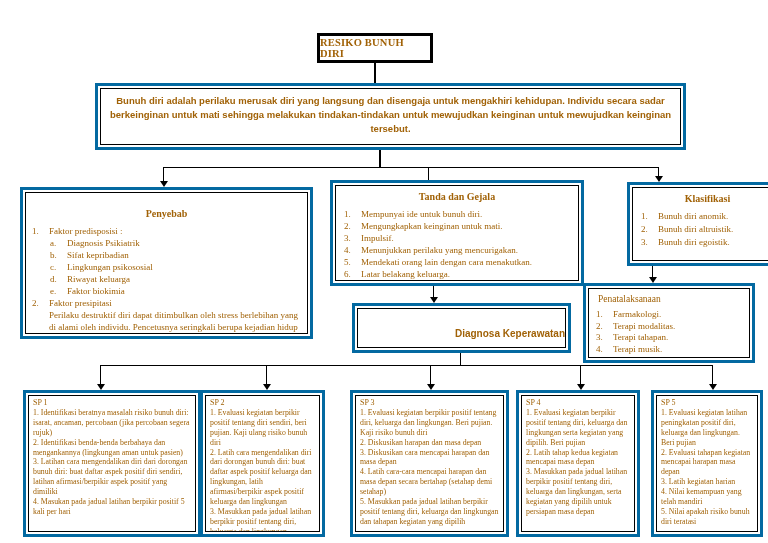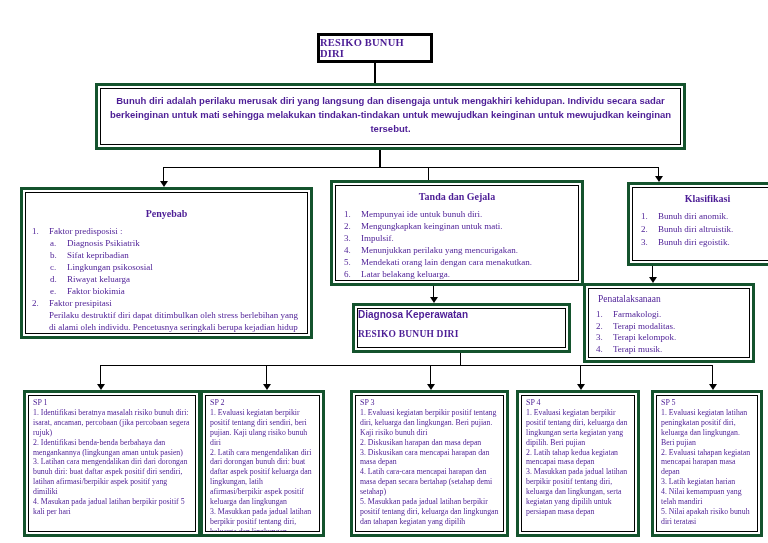--- a/index.html
+++ b/index.html
@@ -1,23 +1,23 @@
 <!DOCTYPE html>
 <html><head>
 <meta charset="utf-8">
 <style>
   html,body { margin:0; padding:0; background:#fff; }
   .stage {
     position:relative; width:768px; height:543px; background:#fff;
-    font-family:"Liberation Serif", serif; color:#4c1d95; overflow:hidden;
+    font-family:"Liberation Serif", serif; color:#a16207; overflow:hidden;
   }
   .abs { position:absolute; box-sizing:border-box; }
 
   
-  .dbl { border:3px solid #14532d; background:#fff; padding:2px; }
+  .dbl { border:3px solid #0369a1; background:#fff; padding:2px; }
   .dbl .in { border:1px solid #000; width:100%; height:100%; box-sizing:border-box; overflow:hidden; background:#fff; }
 
   
   .title-box { border:3px solid #000; display:flex; align-items:center; justify-content:center;
     font-weight:bold; font-size:10.5px; letter-spacing:.2px; }
 
   
   .def .in { padding:5px 8px; text-align:center;
     font-family:"Liberation Sans", sans-serif; font-weight:bold; font-size:9.5px; line-height:14px; }
   .def p { margin:0; }
@@ -29,21 +29,21 @@
 
   .li { display:flex; line-height:12px; }
   .li .m { flex:none; width:17px; }
   .li .t { flex:1; }
   .lvl1 { padding-left:18px; }
   .para { padding-left:17px; line-height:12px; }
   .gap13 .li { line-height:13px; }
   .lh115 .li { line-height:11.5px; }
 
   
-  .diag .in { text-align:left; padding-top:0; }
+  .diag .in { text-align:right; padding-top:19px; }
   .diag .l1 { font-family:"Liberation Sans", sans-serif; font-weight:bold; font-size:10px; }
   .diag .l2 { font-weight:bold; font-size:9.5px; margin-top:9px; letter-spacing:.2px; }
 
   
   .sp .in { padding:2px 4px; font-size:7.8px; line-height:9.9px; }
   .sp .sp-h { font-size:8px; }
   .sp .item { margin:0; }
 
   
   .vline { position:absolute; width:1px; background:#000; }
@@ -182,21 +182,21 @@
       <div class="li">
           <span class="m">1.</span>
           <span class="t">Farmakologi.</span>
         </div>
       <div class="li">
           <span class="m">2.</span>
           <span class="t">Terapi modalitas.</span>
         </div>
       <div class="li">
           <span class="m">3.</span>
-          <span class="t">Terapi kelompok.</span>
+          <span class="t">Terapi tahapan.</span>
         </div>
       <div class="li">
           <span class="m">4.</span>
           <span class="t">Terapi musik.</span>
         </div>
     </div>
   </div>
 
   <div class="abs dbl diag" style="left:352px;top:303px;width:219px;height:50px;">
     <div class="in">

